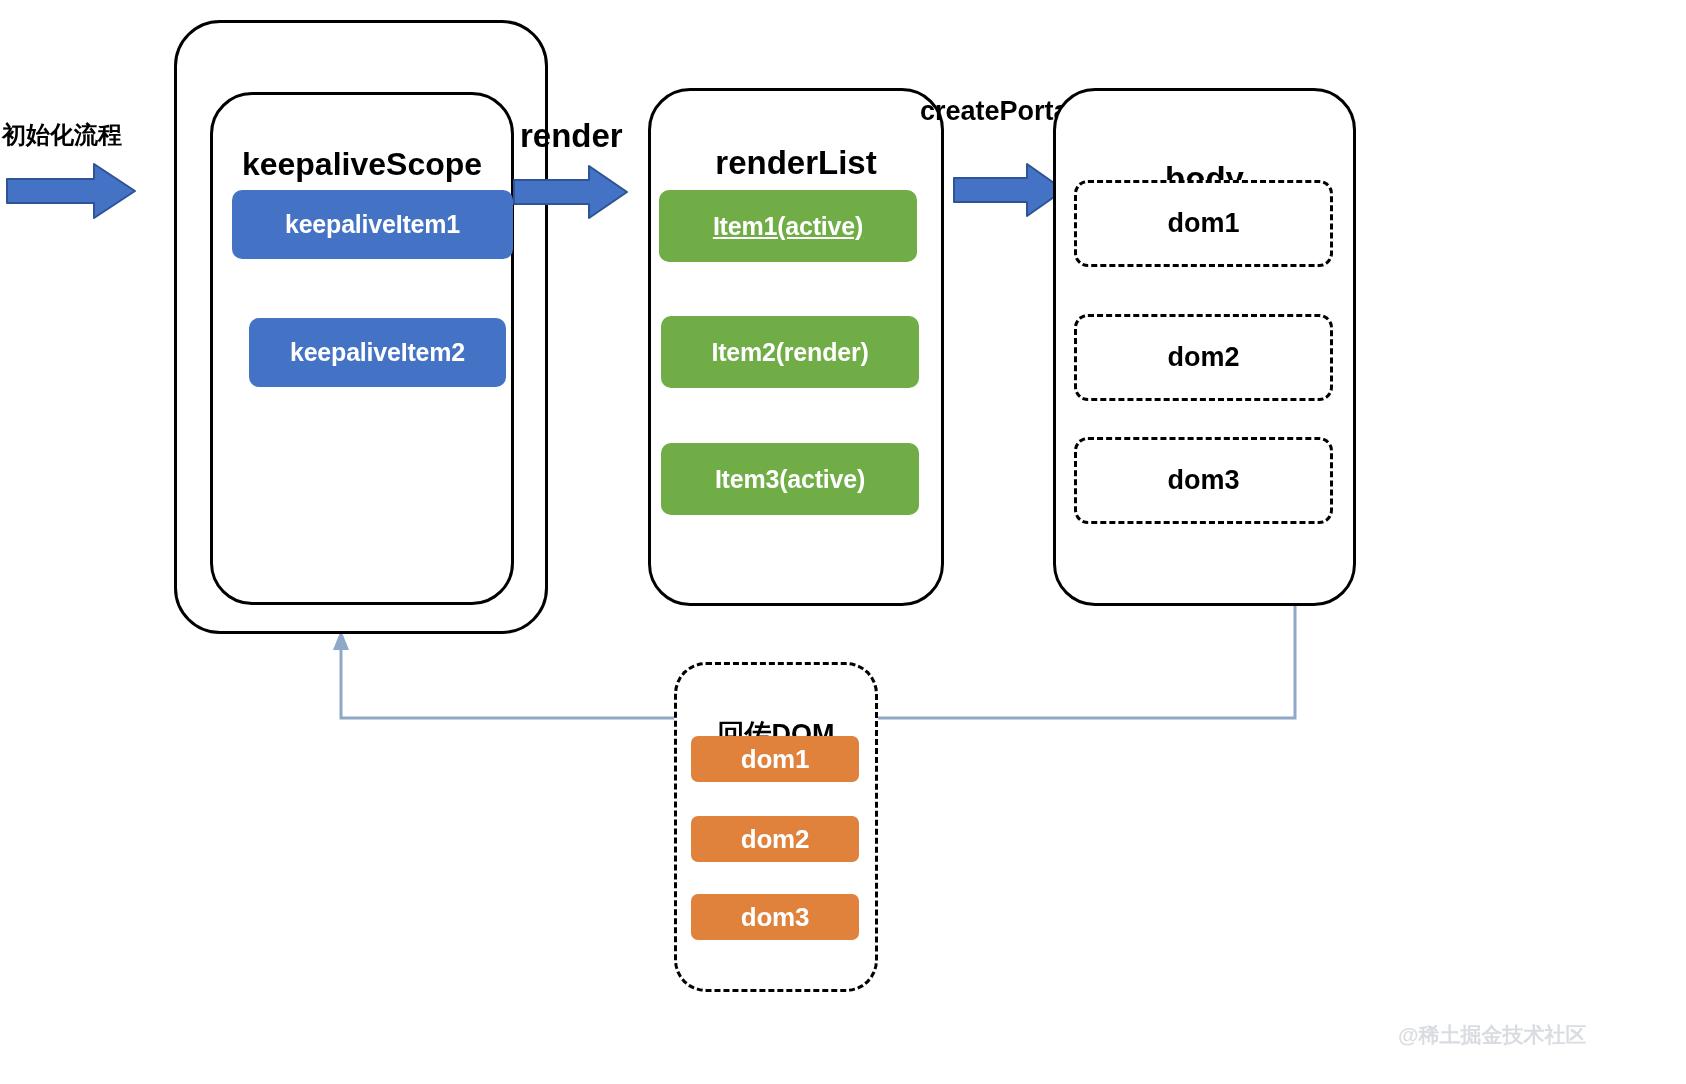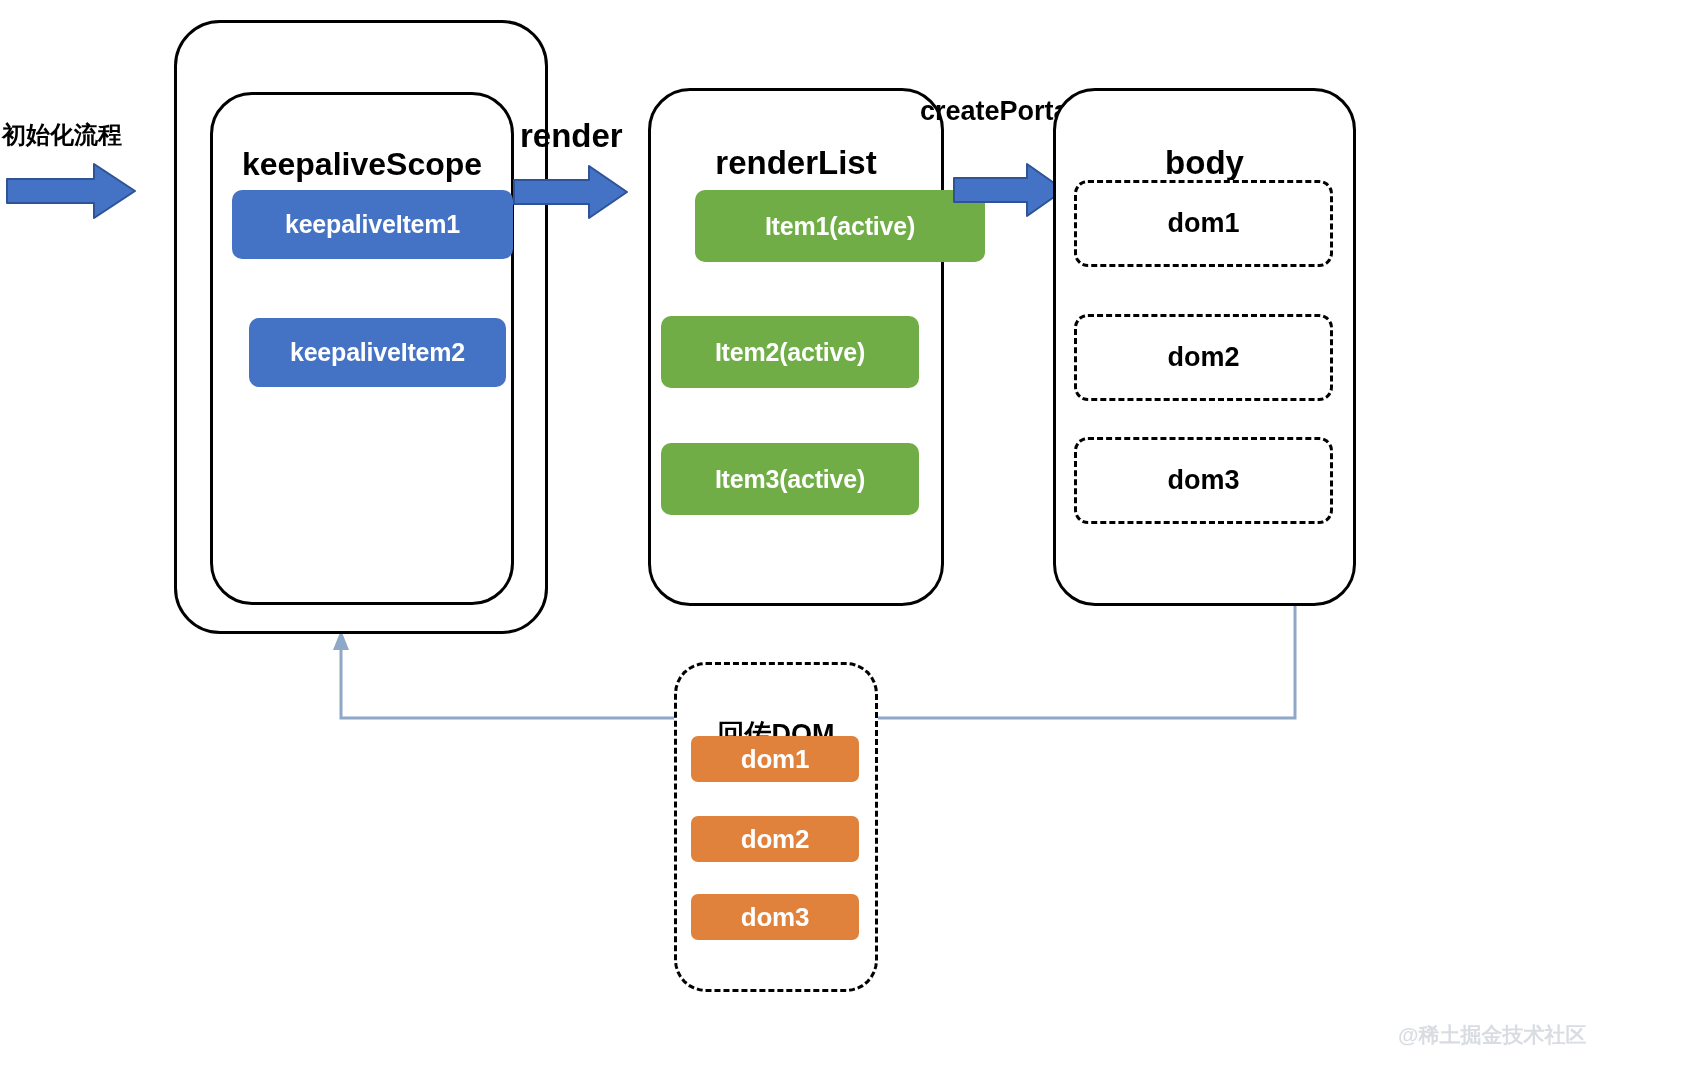--- a/index.html
+++ b/index.html
@@ -140,40 +140,40 @@
   <div class="arrow" style="left:513px; top:165px;">
     <svg width="115" height="55" viewBox="0 0 115 55">
       <polygon points="1,15 76,15 76,1 114,27 76,53 76,39 1,39" fill="#4472C4" stroke="#2E5396" stroke-width="2" stroke-linejoin="round"></polygon>
     </svg>
   </div>
 
   <div class="rbox" style="left:648px; top:88px; width:296px; height:518px; border-radius:42px;">
     <div class="box-title" style="top:24px; font-size:33px;">renderList</div>
   </div>
 
-  <div class="pill green" style="left:695px; top:190px; width:290px; height:72px;">
+  <div class="pill green" style="left:659px; top:190px; width:258px; height:72px;text-decoration:underline;">
     <span>Item1(active)</span>
   </div>
   <div class="pill green" style="left:661px; top:316px; width:258px; height:72px;">
-    <span>Item2(active)</span>
+    <span>Item2(render)</span>
   </div>
   <div class="pill green" style="left:661px; top:443px; width:258px; height:72px;">
     <span>Item3(active)</span>
   </div>
 
   <div class="label" style="left:920px; top:96px; font-size:27px;">createPortal</div>
 
   <div class="arrow" style="left:953px; top:163px;">
     <svg width="112" height="55" viewBox="0 0 112 55">
       <polygon points="1,15 74,15 74,1 111,27 74,53 74,39 1,39" fill="#4472C4" stroke="#2E5396" stroke-width="2" stroke-linejoin="round"></polygon>
     </svg>
   </div>
 
   <div class="rbox" style="left:1053px; top:88px; width:303px; height:518px; border-radius:42px;">
-    <div class="box-title" style="top:24px; font-size:33px;">body</div>
+    <div class="box-title" style="top:40px; font-size:33px;">body</div>
   </div>
 
   <div class="dompill" style="left:1074px; top:180px; width:259px; height:87px;">
     <span>dom1</span>
   </div>
   <div class="dompill" style="left:1074px; top:314px; width:259px; height:87px;">
     <span>dom2</span>
   </div>
   <div class="dompill" style="left:1074px; top:437px; width:259px; height:87px;">
     <span>dom3</span>

